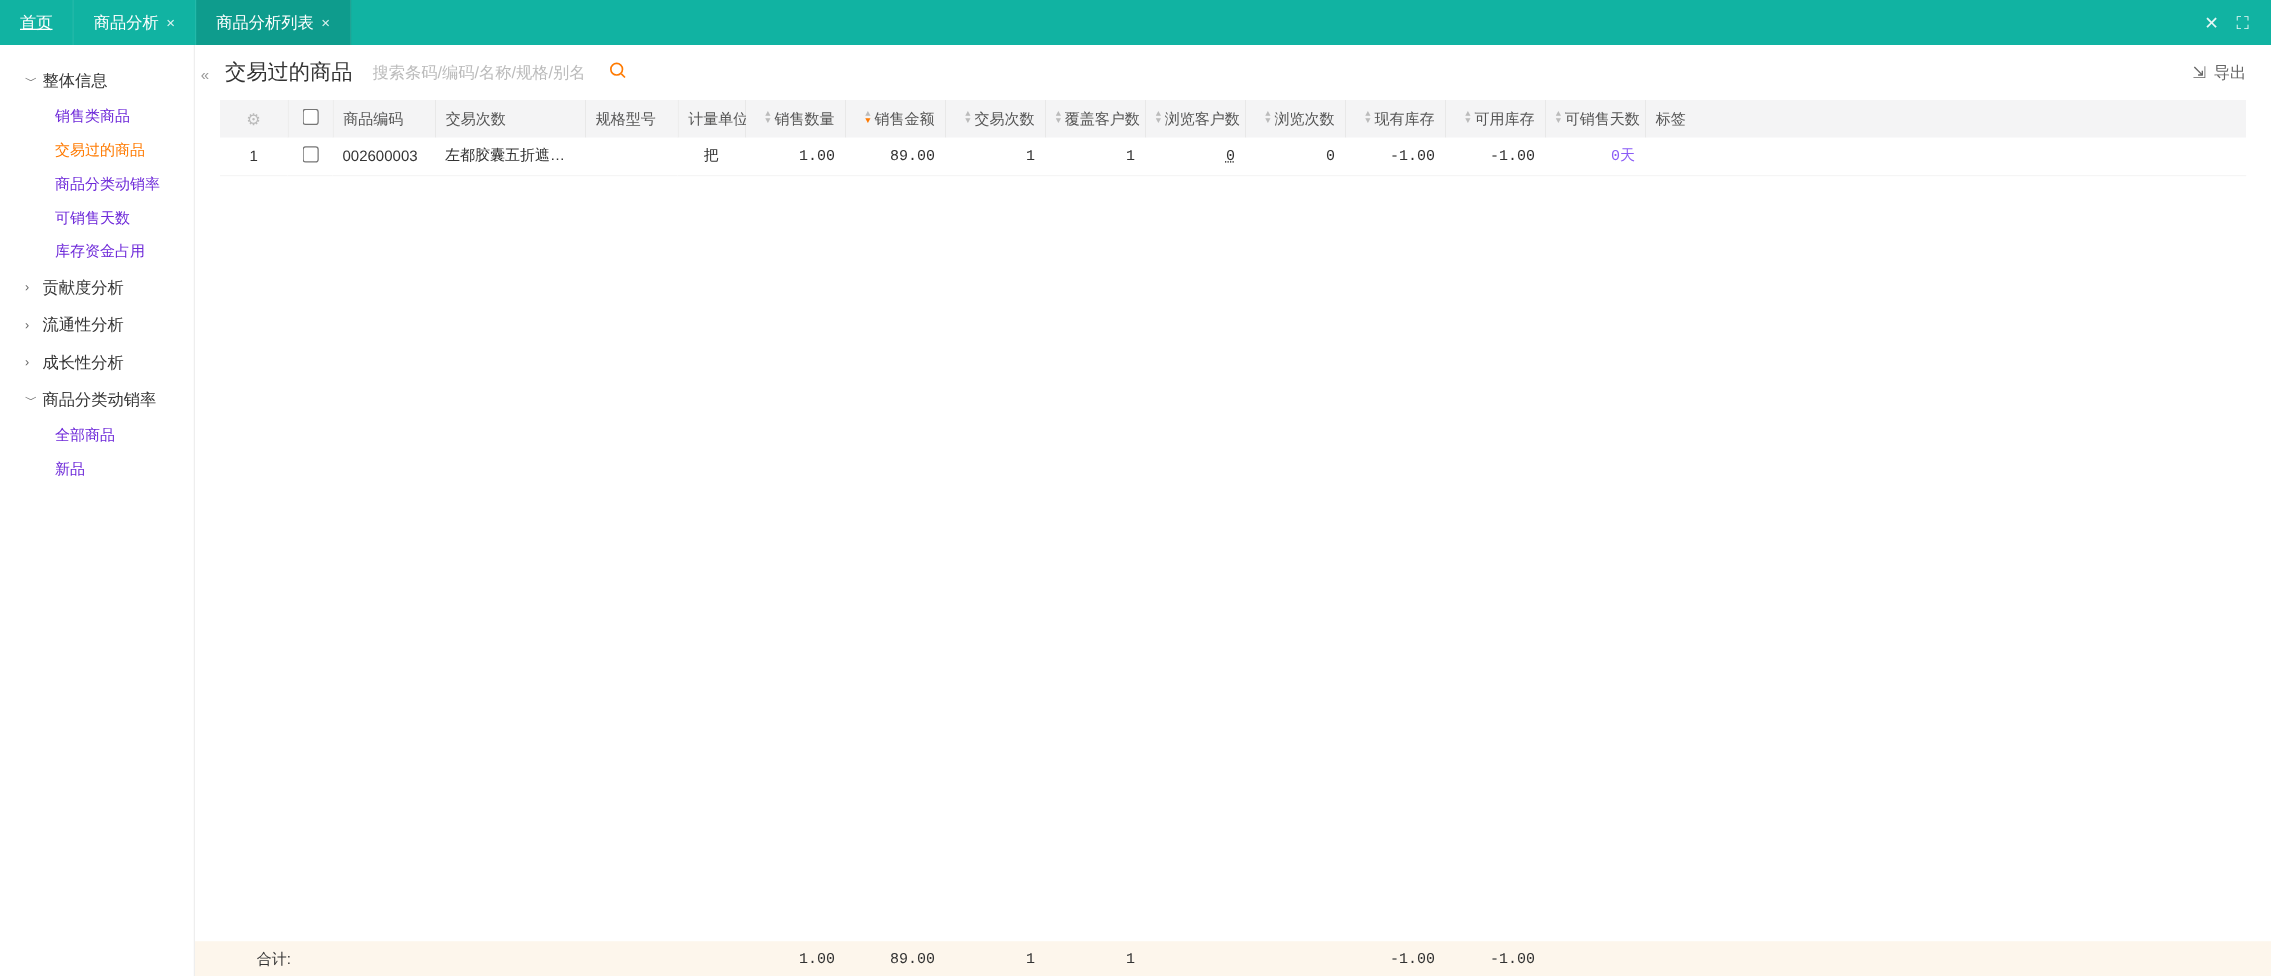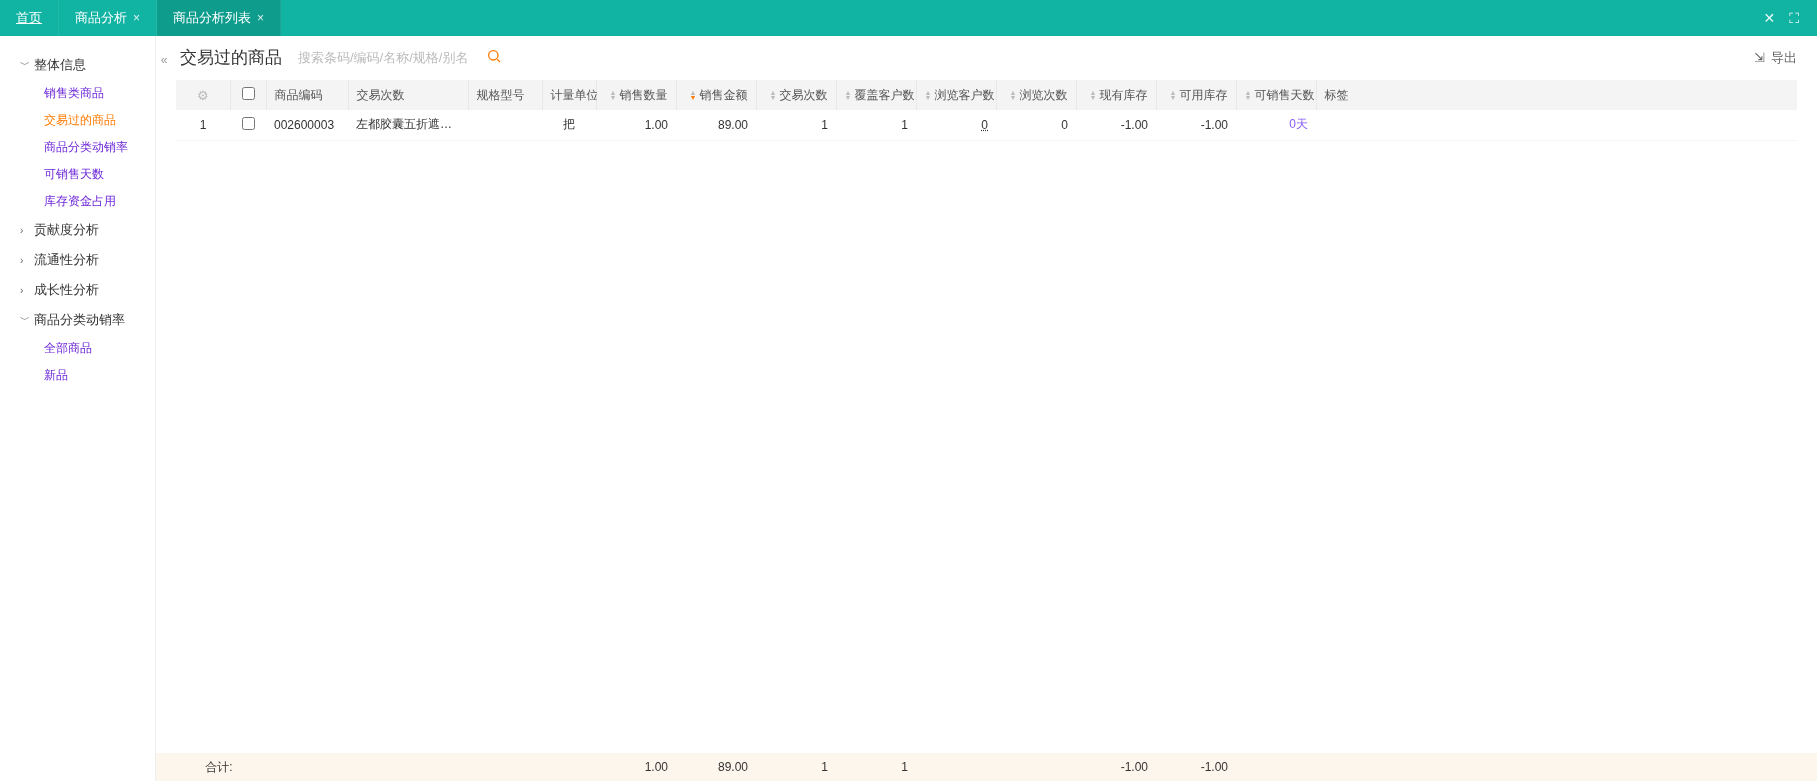--- a/index.html
+++ b/index.html
@@ -138,21 +138,21 @@
     color: #555;
     height: 30px;
     padding: 0 8px;
     text-align: left;
     font-size: 12px;
     border-right: 1px solid #e8e8e8;
     white-space: nowrap;
     position: relative;
   }
   thead th:last-child { border-right: none; }
-  th.num, td.num { text-align: right; }
+  th.num, td.num { text-align: right; font-family: Liberation Mono, monospace; }
   th.center, td.center { text-align: center; }
   .sort-ind {
     display: inline-flex;
     flex-direction: column;
     line-height: 5px;
     font-size: 7px;
     color: #bbb;
     margin-right: 3px;
     vertical-align: middle;
   }

